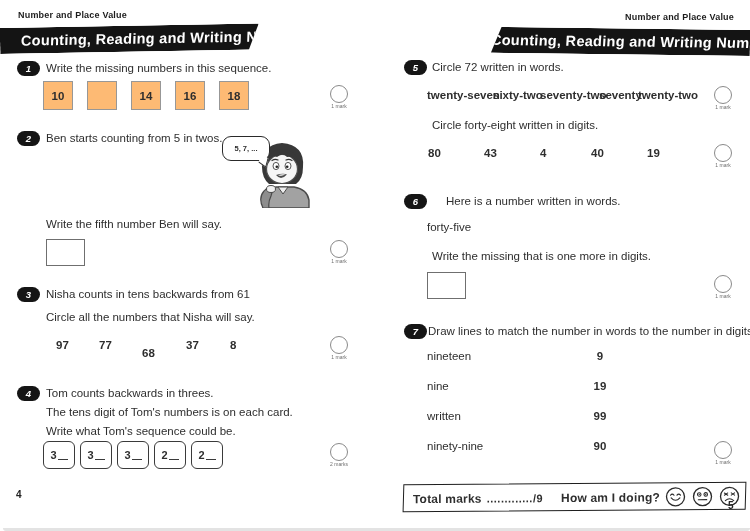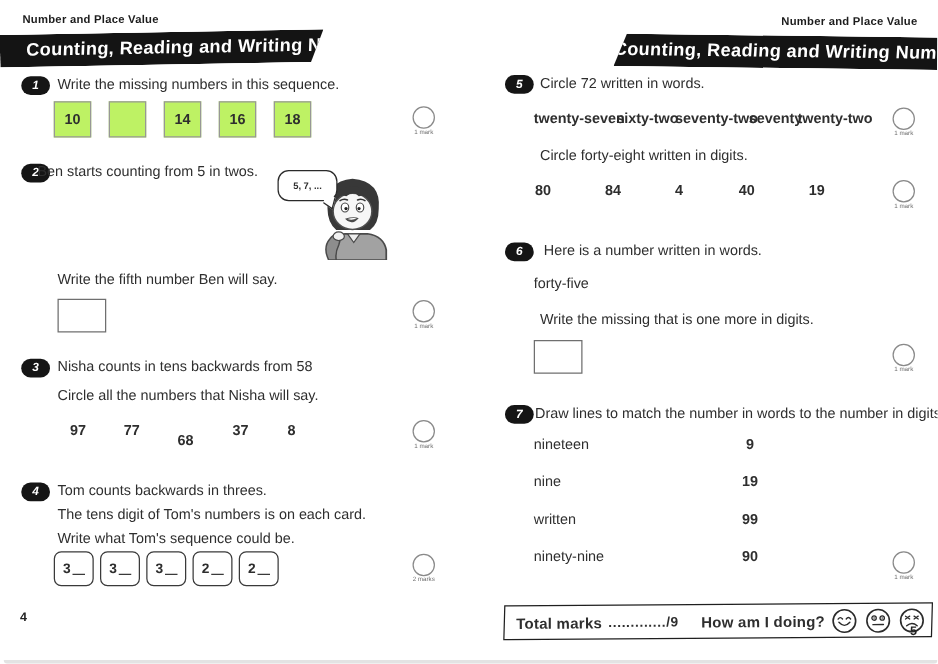--- a/index.html
+++ b/index.html
@@ -19,21 +19,21 @@
   #banner-right{left:116px;top:30px;width:259px;clip-path:polygon(4% 0,100% 0,100% 100%,0 100%);transform:rotate(.7deg);transform-origin:right center;}
   #banner-right .banner-title{text-align:right;padding-right:7px;}
 
   .badge{position:absolute;width:23px;height:15px;background:#151515;border-radius:8px;color:#fff;
     font-size:9.5px;font-weight:bold;font-style:italic;display:flex;align-items:center;justify-content:center;}
   .qtext{position:absolute;font-size:11.5px;white-space:nowrap;}
   .b{font-weight:normal;}
 
   .boxrow{position:absolute;display:flex;gap:14px;}
   .wbox{width:28px;height:27px;border:1.2px solid #979797;display:flex;align-items:center;justify-content:center;
-    font-size:11.5px;font-weight:bold;background:#bef264;}
+    font-size:11.5px;font-weight:bold;background:#fdba74;}
   .ansbox{position:absolute;width:37px;height:25px;border:1.2px solid #6f6f6f;background:#fff;}
 
   .optrow-item{position:absolute;font-size:11.5px;font-weight:bold;white-space:nowrap;}
 
   .cardrow{position:absolute;display:flex;gap:5px;}
   .card{width:30px;height:26px;border:1.6px solid #3a3a3a;border-radius:6px;background:#fff;
     display:flex;align-items:center;justify-content:center;}
   .card-digit{font-size:11px;font-weight:bold;}
   .card-blank{display:inline-block;width:10px;height:9px;border-bottom:1.4px solid #3a3a3a;margin-left:1px;}
 
@@ -94,21 +94,21 @@
       </div>
   </div>
   <div class="mark" style="left:326px;top:85px">
     <div class="mark-circ"></div>
     <div class="mark-lbl">1 mark</div>
   </div>
 
   <div class="badge" style="left:17px;top:131px">
     <span>2</span>
   </div>
-  <div class="qtext" style="left:30px;top:132px">Ben starts counting from 5 in twos.</div>
+  <div class="qtext" style="left:46px;top:132px">Ben starts counting from 5 in twos.</div>
 
   <div class="bubble">
     <span>5, 7, ...</span>
     <span class="bubble-tail"></span>
   </div>
   <svg class="boy" width="64" height="70" viewBox="0 0 64 70">
     <path d="M13,70 L13,60 Q14,51 26,49 L44,49 Q57,51 59,62 L59,70 Z" fill="#a2a2a2" stroke="#4a4a4a" stroke-width="1.4"></path>
     <path d="M28,49 L38,49 L33,56 Z" fill="#ededed" stroke="#4a4a4a" stroke-width="1"></path>
     <path d="M13,70 Q8,60 14,53 Q18,48 23,51 L21,58 Q18,64 19,70 Z" fill="#8d8d8d" stroke="#4a4a4a" stroke-width="1.2"></path>
     <ellipse cx="21" cy="51" rx="4.5" ry="3.5" fill="#f1f1f1" stroke="#4a4a4a" stroke-width="1"></ellipse>
@@ -130,21 +130,21 @@
     <span></span>
   </div>
   <div class="mark" style="left:326px;top:240px">
     <div class="mark-circ"></div>
     <div class="mark-lbl">1 mark</div>
   </div>
 
   <div class="badge" style="left:17px;top:287px">
     <span>3</span>
   </div>
-  <div class="qtext" style="left:46px;top:288px">Nisha counts in tens backwards from 58</div>
+  <div class="qtext" style="left:46px;top:288px">Nisha counts in tens backwards from 61</div>
   <div class="qtext" style="left:46px;top:311px">Circle all the numbers that Nisha will say.</div>
   <span class="optrow-item" style="left:56px;top:339px">97</span>
   <span class="optrow-item" style="left:99px;top:339px">77</span>
   <span class="optrow-item" style="left:142px;top:347px">68</span>
   <span class="optrow-item" style="left:186px;top:339px">37</span>
   <span class="optrow-item" style="left:230px;top:339px">8</span>
   <div class="mark" style="left:326px;top:336px">
     <div class="mark-circ"></div>
     <div class="mark-lbl">1 mark</div>
   </div>
@@ -201,33 +201,33 @@
   <span class="optrow-item" style="left:118px;top:89px">sixty-two</span>
   <span class="optrow-item" style="left:165px;top:89px">seventy-two</span>
   <span class="optrow-item" style="left:224px;top:89px">seventy</span>
   <span class="optrow-item" style="left:263px;top:89px">twenty-two</span>
   <div class="mark" style="left:335px;top:86px">
     <div class="mark-circ"></div>
     <div class="mark-lbl">1 mark</div>
   </div>
   <div class="qtext" style="left:57px;top:119px">Circle forty-eight written in digits.</div>
   <span class="optrow-item" style="left:53px;top:147px">80</span>
-  <span class="optrow-item" style="left:109px;top:147px">84</span>
+  <span class="optrow-item" style="left:109px;top:147px">43</span>
   <span class="optrow-item" style="left:165px;top:147px">4</span>
   <span class="optrow-item" style="left:216px;top:147px">40</span>
   <span class="optrow-item" style="left:272px;top:147px">19</span>
   <div class="mark" style="left:335px;top:144px">
     <div class="mark-circ"></div>
     <div class="mark-lbl">1 mark</div>
   </div>
 
   <div class="badge" style="left:29px;top:194px">
     <span>6</span>
   </div>
-  <div class="qtext" style="left:60px;top:195px">Here is a number written in words.</div>
+  <div class="qtext" style="left:71px;top:195px">Here is a number written in words.</div>
   <div class="qtext" style="left:52px;top:221px">forty-five</div>
   <div class="qtext" style="left:57px;top:250px"><span>Write the missing that is </span><span class="b">one more</span><span> in digits.</span></div>
   <div class="ansbox" style="left:52px;top:272px">
     <span></span>
   </div>
   <div class="mark" style="left:335px;top:275px">
     <div class="mark-circ"></div>
     <div class="mark-lbl">1 mark</div>
   </div>
 

